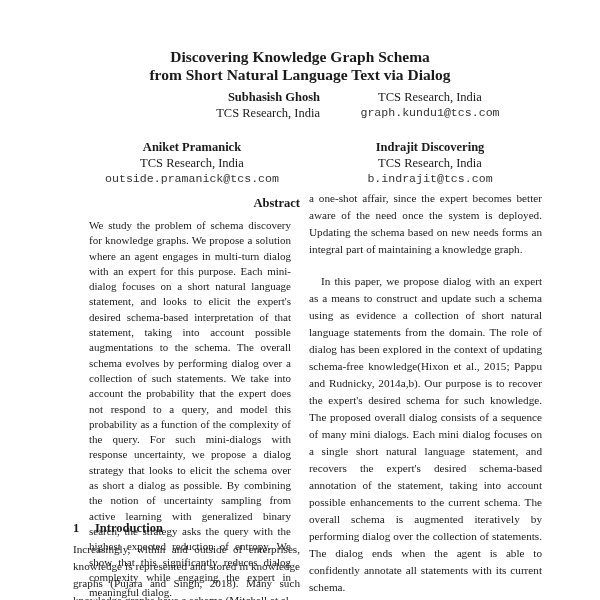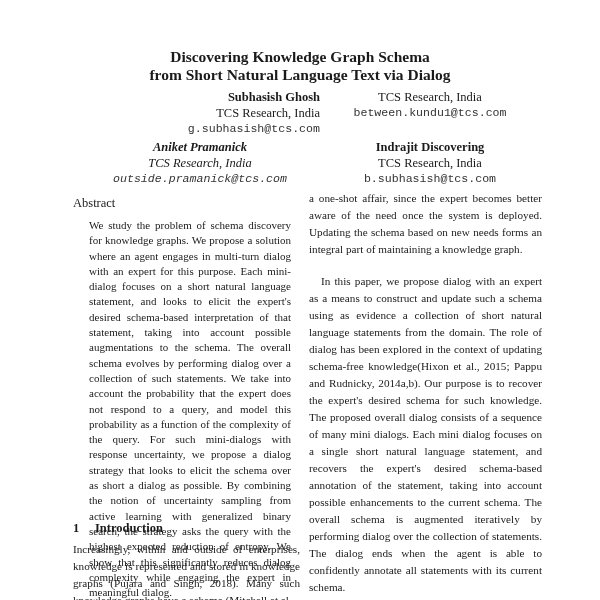--- a/index.html
+++ b/index.html
@@ -4,56 +4,55 @@
 <style>
   html, body { margin:0; padding:0; background:#ffffff; }
   body { width:600px; height:600px; position:relative; overflow:hidden;
          font-family:"Liberation Serif", serif; color:#1a1a1a; }
   .title { position:absolute; left:0; width:600px; text-align:center; font-weight:bold;
            font-size:15.5px; line-height:18px; top:48px; }
   .author { position:absolute; width:240px; text-align:center; }
   .author .name { font-weight:bold; font-size:12.5px; line-height:16px; }
   .author .aff { font-size:12.5px; line-height:16px; }
   .author .email { font-family:"Liberation Mono", monospace; font-size:11.6px; line-height:16px; color:#333; }
-  .abs-head { position:absolute; left:73px; width:227px; text-align:left; font-weight:normal; font-size:12.5px; top:196px; }
+  .abs-head { position:absolute; left:73px; width:227px; text-align:right; font-weight:bold; font-size:12.5px; top:196px; }
   .abstract { position:absolute; left:89px; width:202px; top:218px; font-size:11px; line-height:15.3px; text-align:justify; }
   .sec-head { position:absolute; left:73px; top:521px; font-weight:bold; font-size:12.5px; }
   .sec-head .num { display:inline-block; width:22px; }
   .intro { position:absolute; left:73px; width:227px; top:541px; font-size:11.2px; line-height:17px; text-align:justify; }
   .rcol { position:absolute; left:309px; width:233px; top:190px; font-size:11.2px; line-height:17px; text-align:justify; }
   .rcol p { margin:0; }
   .rcol p.indent { text-indent:12px; margin-top:15px; }
 </style>
 </head>
 <body>
 
 <div>
   <div class="title">
     <div>Discovering Knowledge Graph Schema</div>
     <div>from Short Natural Language Text via Dialog</div>
   </div>
 
   <div class="author" style="left:80px; top:89px;text-align:right;">
     <div class="name">Subhasish Ghosh</div>
     <div class="aff">TCS Research, India</div>
-    <div class="email">g.subhasish@tcs.com</div>
   </div>
   <div class="author" style="left:310px; top:89px;">
     <div class="aff">TCS Research, India</div>
-    <div class="email">between.kundu1@tcs.com</div>
+    <div class="email">graph.kundu1@tcs.com</div>
   </div>
-  <div class="author" style="left:80px; top:139px;font-style:italic;">
+  <div class="author" style="left:72px; top:139px;">
     <div class="name">Aniket Pramanick</div>
     <div class="aff">TCS Research, India</div>
     <div class="email">outside.pramanick@tcs.com</div>
   </div>
   <div class="author" style="left:310px; top:139px;">
     <div class="name">Indrajit Discovering</div>
     <div class="aff">TCS Research, India</div>
-    <div class="email">b.subhasish@tcs.com</div>
+    <div class="email">b.indrajit@tcs.com</div>
   </div>
 
   <div class="abs-head">Abstract</div>
   <div class="abstract">We study the problem of schema discovery for knowledge graphs. We propose a solution where an agent engages in multi-turn dialog with an expert for this purpose. Each mini-dialog focuses on a short natural language statement, and looks to elicit the expert's desired schema-based interpretation of that statement, taking into account possible augmentations to the schema. The overall schema evolves by performing dialog over a collection of such statements. We take into account the probability that the expert does not respond to a query, and model this probability as a function of the complexity of the query. For such mini-dialogs with response uncertainty, we propose a dialog strategy that looks to elicit the schema over as short a dialog as possible. By combining the notion of uncertainty sampling from active learning with generalized binary search, the strategy asks the query with the highest expected reduction of entropy. We show that this significantly reduces dialog complexity while engaging the expert in meaningful dialog.</div>
 
   <div class="sec-head">
     <span class="num">1</span><span>Introduction</span>
   </div>
   <div class="intro">Increasingly, within and outside of enterprises, knowledge is represented and stored in knowledge graphs (Pujara and Singh, 2018). Many such knowledge graphs have a schema (Mitchell et al.,</div>
 

